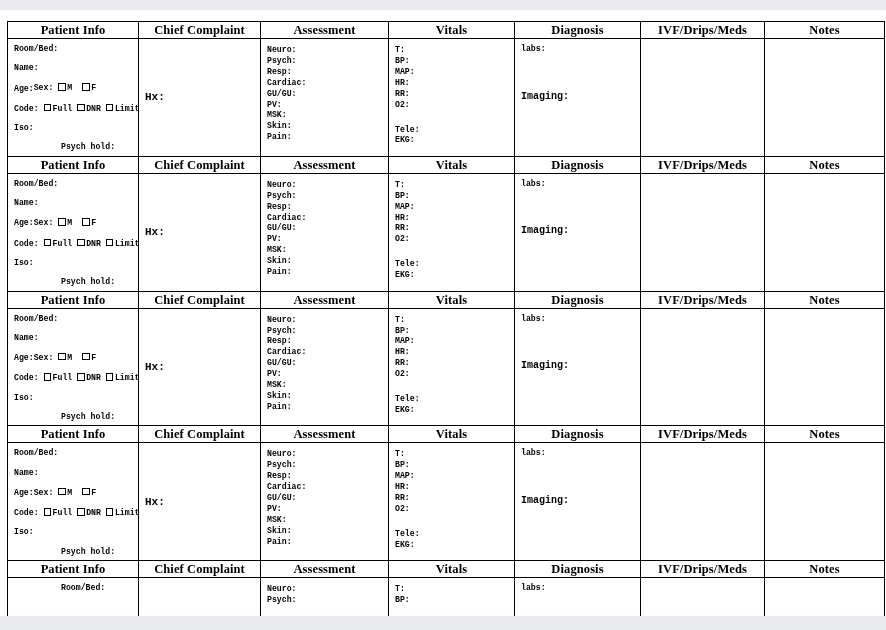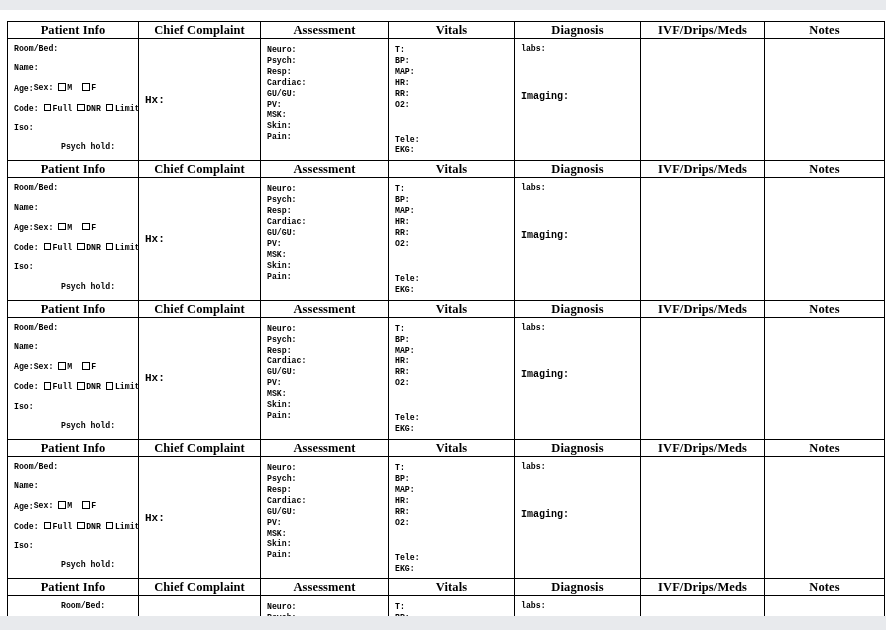--- a/index.html
+++ b/index.html
@@ -117,21 +117,21 @@
   }
 
   
   .stack-line {
     margin: 0 0 1.9px 0;
     font-size: 8.2px;
     font-weight: bold;
     white-space: nowrap;
     line-height: 1.1;
   }
-  .stack-line.gap-before { margin-top: 26px; }
+  .stack-line.gap-before { margin-top: 16px; }
 
   
   .diag-labs { margin: 0 0 0 0; font-size: 8.2px; font-weight: bold; }
   .diag-imaging { margin: 38px 0 0 0; font-size: 10px; font-weight: bold; }
 
   .empty-cell { height: 100%; }
 </style>
 </head>
 <body>
 

